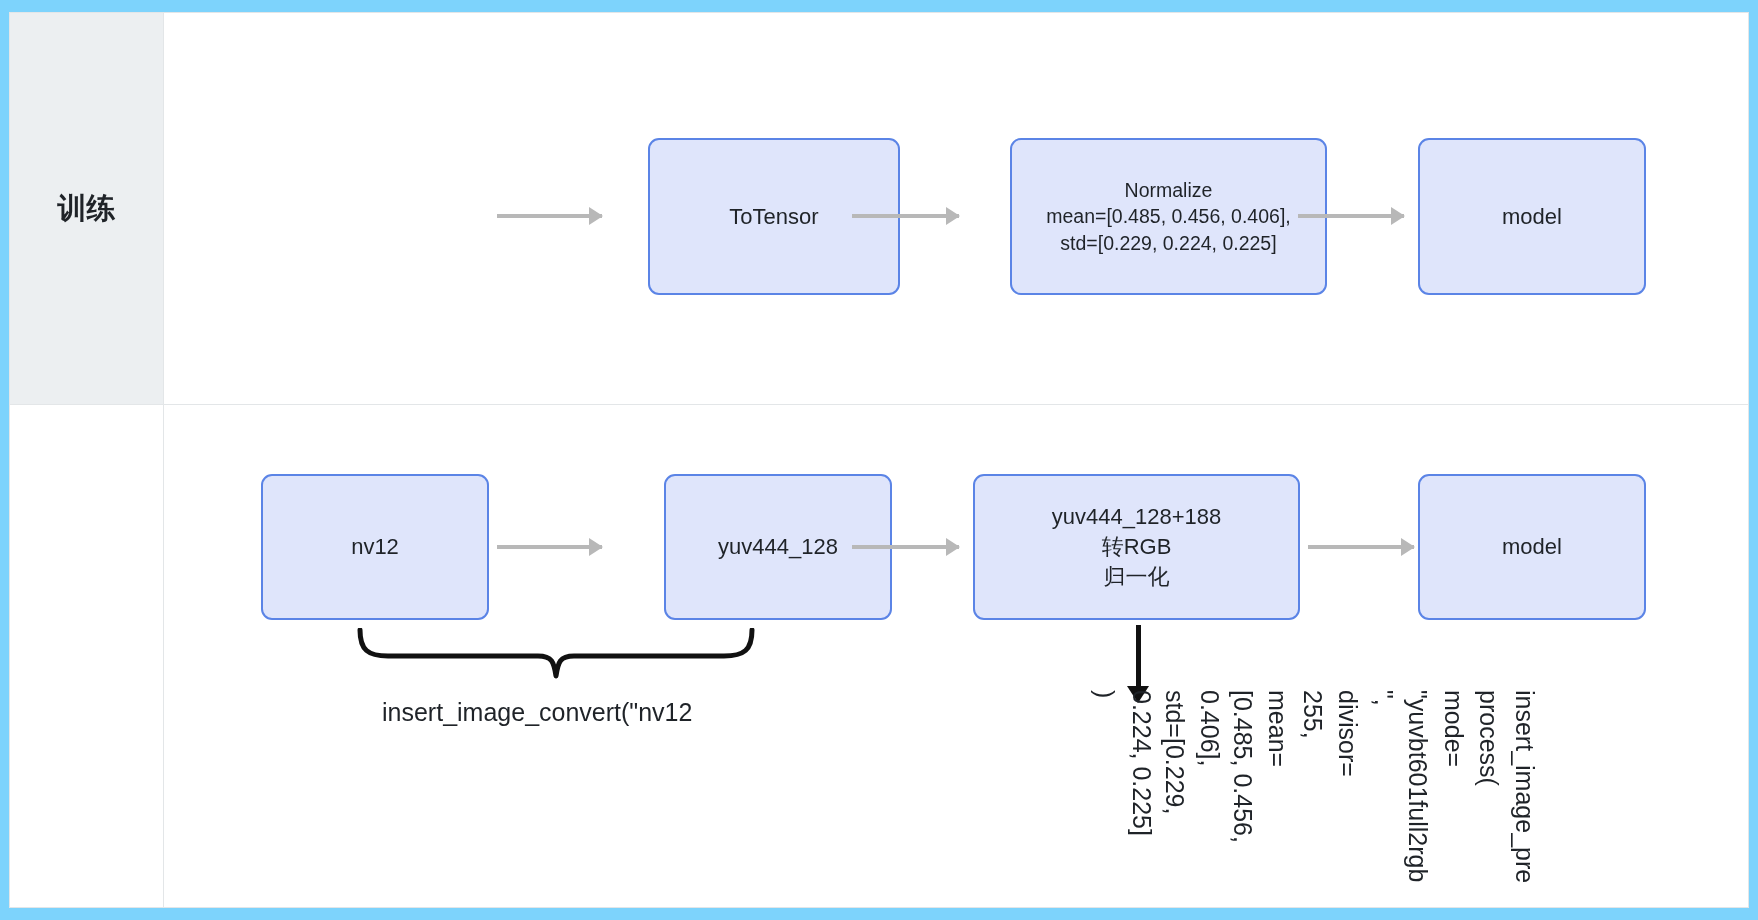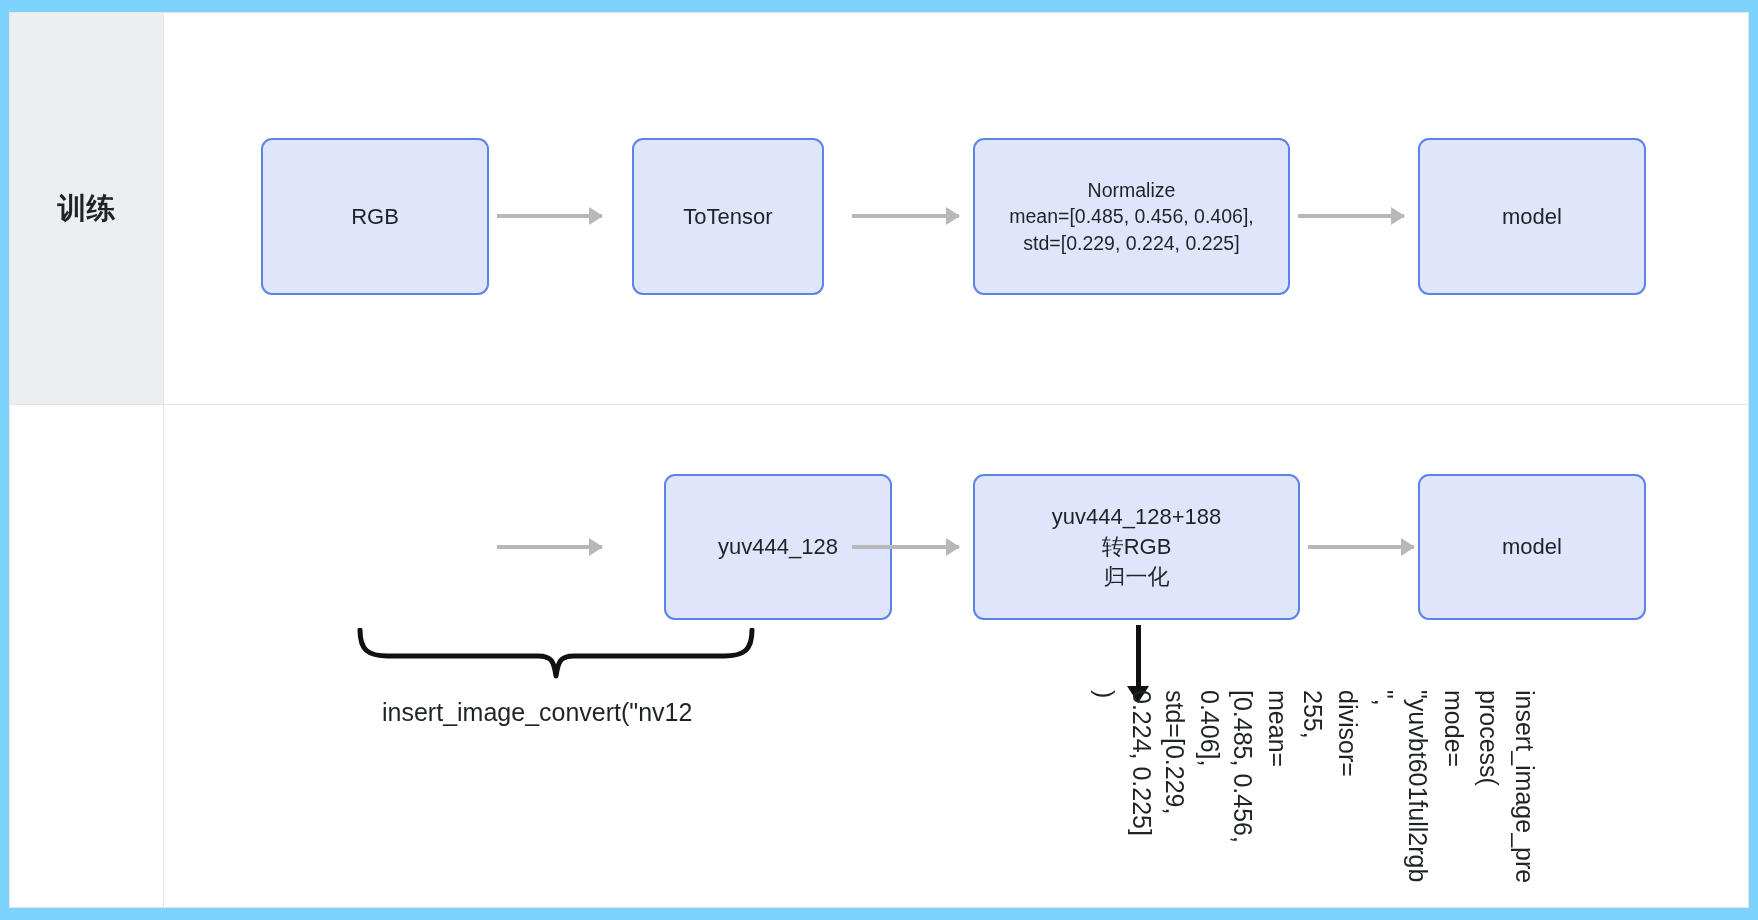--- a/index.html
+++ b/index.html
@@ -73,21 +73,21 @@
     display: flex;
     align-items: center;
     justify-content: center;
     text-align: center;
     color: #1f2328;
     font-size: 22px;
     line-height: 1.36;
     white-space: pre-line;
     padding: 4px 8px;
   }
-  .node.small { font-size: 19.5px; }
+  .node.small { font-size: 19.5px; margin-left: 37px; }
 
   
   .arrow { position: absolute; }
   .arrow .shaft {
     position: absolute;
     left: 0; top: 50%;
     height: 3.2px;
     margin-top: -1.6px;
     width: 100%;
     background: #b8b8b8;
@@ -150,43 +150,43 @@
 
   <div class="frame"></div>
   <div class="col-divider"></div>
   <div class="row-divider"></div>
 
   <div class="rowhead" id="rowhead-train">
     <span class="l">训练</span>
   </div>
 
 
-  <div class="node" style="left:261px; top:138px; width:228px; height:157px;">RGB</div>
-
-  <div class="node" style="left:632px; top:138px; width:192px; height:157px;">ToTensor</div>
+
+  <div class="node" style="left:648px; top:138px; width:252px; height:157px;">ToTensor</div>
 
   <div class="node small" style="left:973px; top:138px; width:317px; height:157px;">Normalize
 mean=[0.485, 0.456, 0.406],
 std=[0.229, 0.224, 0.225]</div>
 
   <div class="node" style="left:1418px; top:138px; width:228px; height:157px;">model</div>
 
   <div class="arrow" style="left:497px; top:206px; width:105px; height:20px;">
     <div class="shaft"></div>
     <div class="head"></div>
   </div>
   <div class="arrow" style="left:852px; top:206px; width:107px; height:20px;">
     <div class="shaft"></div>
     <div class="head"></div>
   </div>
   <div class="arrow" style="left:1298px; top:206px; width:106px; height:20px;">
     <div class="shaft"></div>
     <div class="head"></div>
   </div>
 
+  <div class="node" style="left:261px; top:474px; width:228px; height:146px;">nv12</div>
 
   <div class="node" style="left:616px; top:474px; width:228px; height:146px;margin-left:48px;">yuv444_128</div>
 
   <div class="node" style="left:973px; top:474px; width:327px; height:146px;">yuv444_128+188
 转RGB
 归一化</div>
 
   <div class="node" style="left:1418px; top:474px; width:228px; height:146px;">model</div>
 
   <div class="arrow" style="left:497px; top:537px; width:105px; height:20px;">

